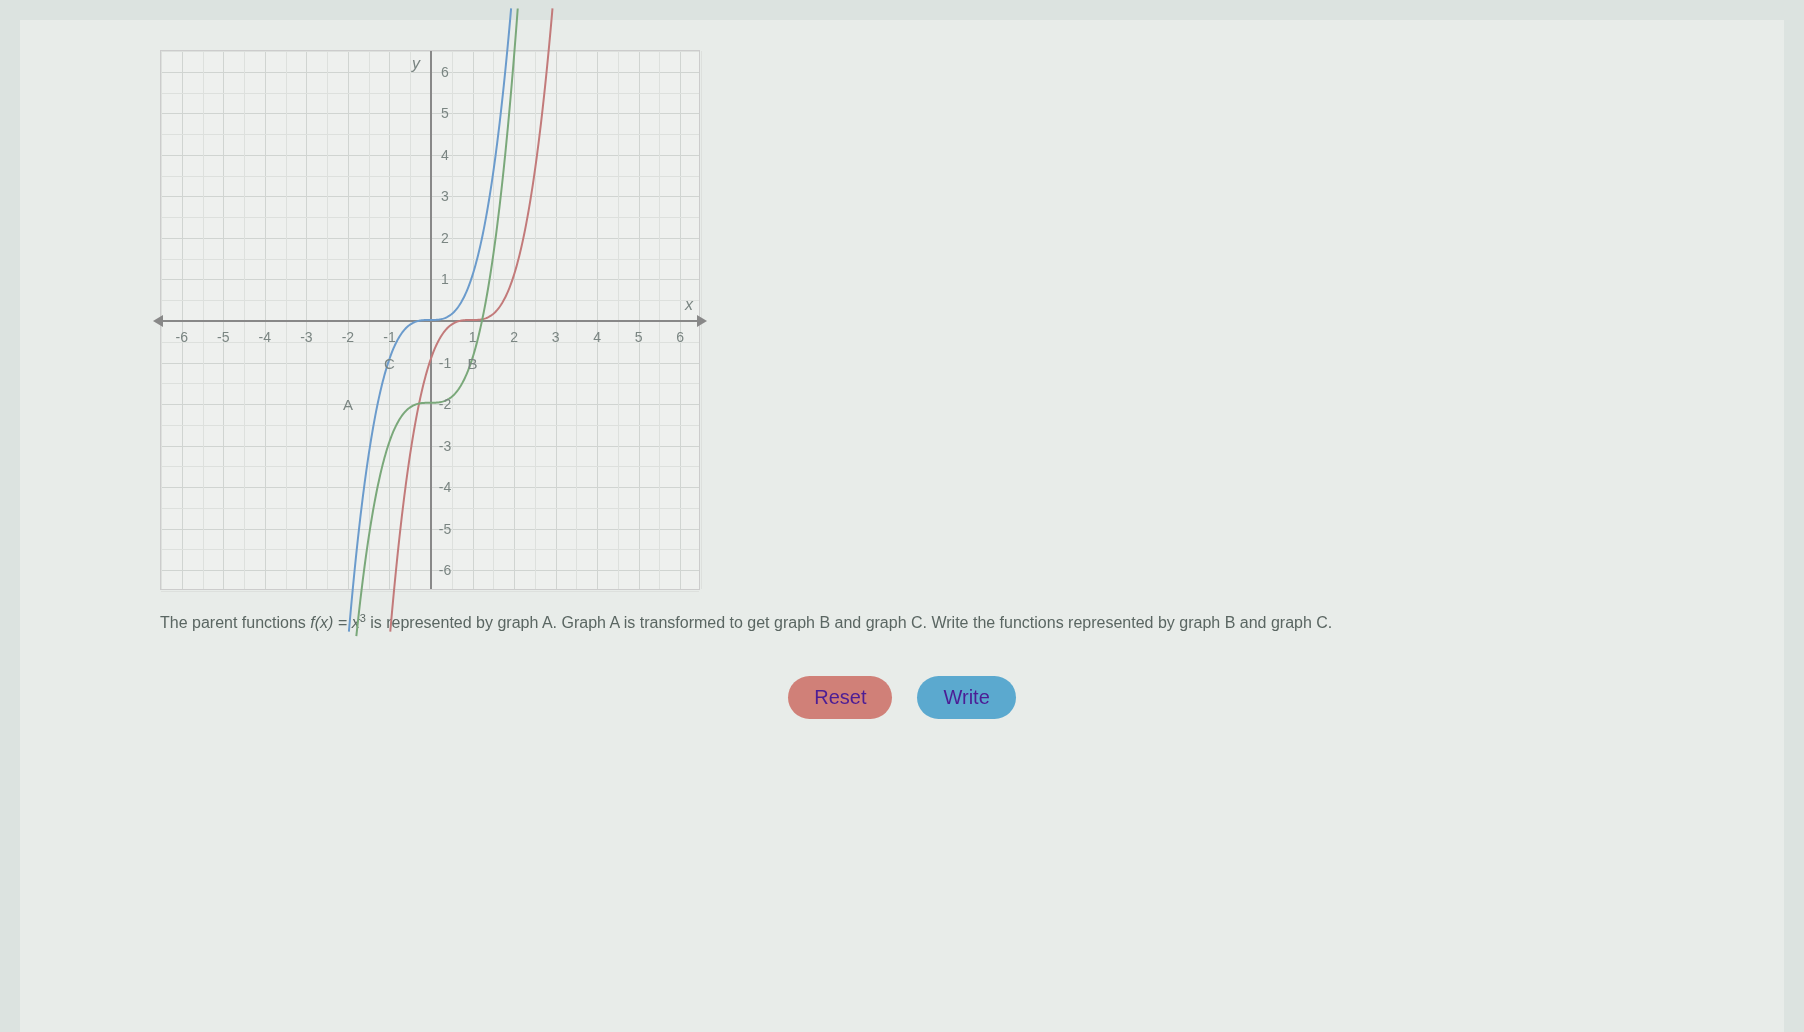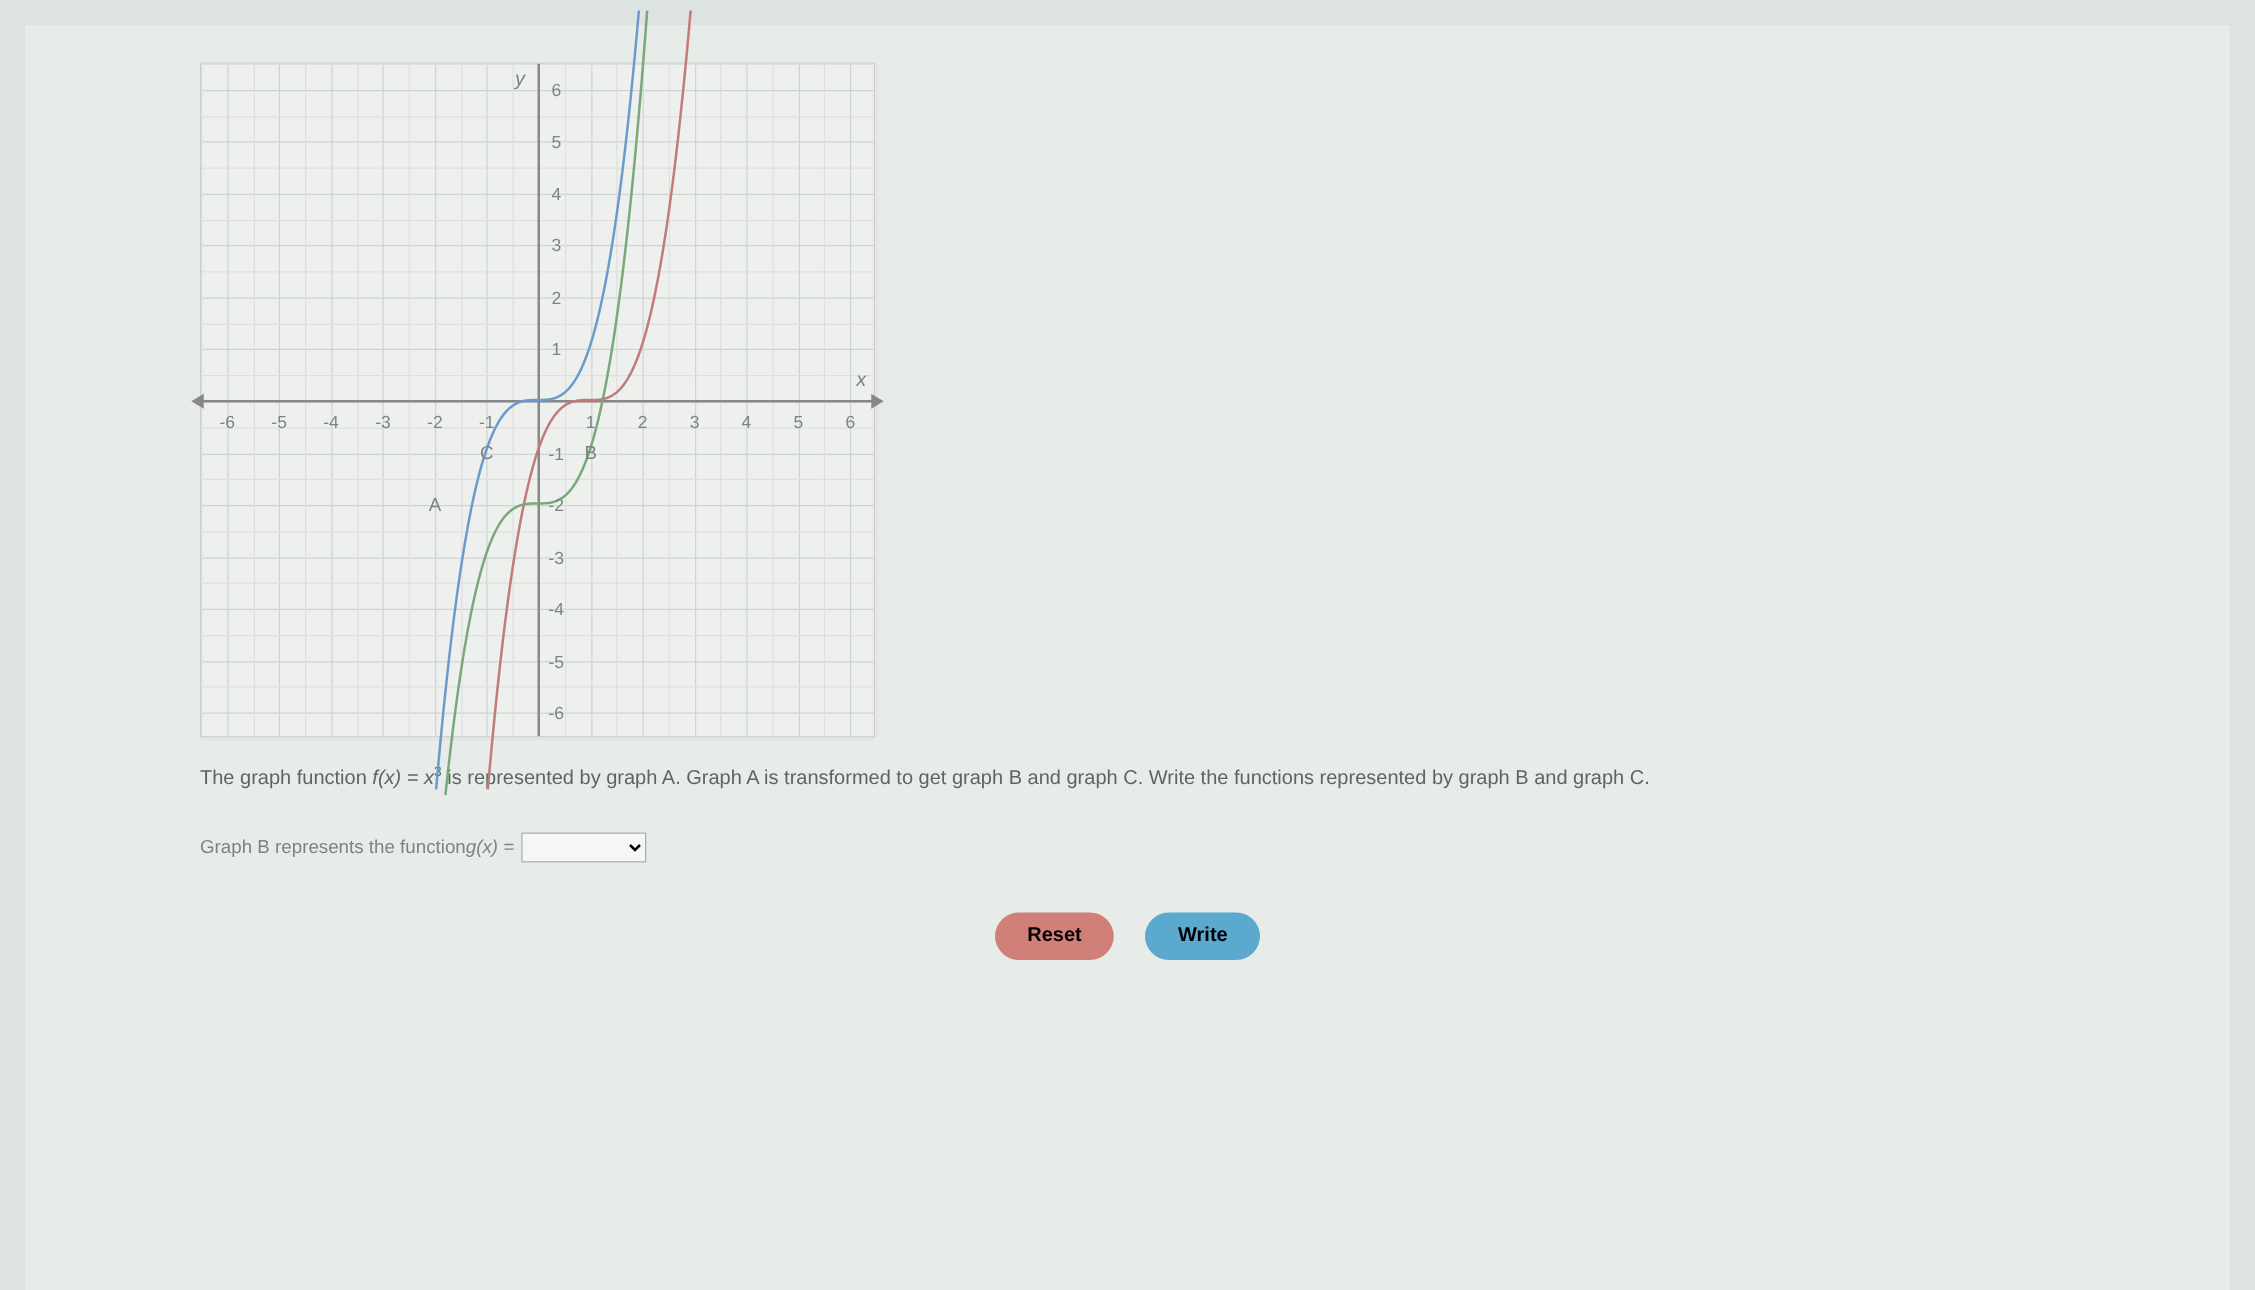--- a/index.html
+++ b/index.html
@@ -108,23 +108,23 @@
     .button-row {
       display: flex;
       justify-content: center;
       gap: 25px;
       margin-top: 40px;
     }
     .btn {
       padding: 10px 26px;
       border-radius: 22px;
       border: none;
-      font-size: 16px;
-      font-weight: bold;
-      color: #000000;
+      font-size: 20px;
+      font-weight: normal;
+      color: #4c1d95;
       cursor: pointer;
     }
     .btn-reset { background: #d08078; }
     .btn-next { background: #5ba9cf; }
   </style>
 </head>
 <body>
 
 <div class="container">
 
@@ -225,27 +225,22 @@
         <span class="tick-label" style="left: 284px; top: 20.7692px;">6</span>
       </div>
     <div id="curve-labels">
         <span class="curve-label" style="left: 186.923px; top: 353.077px;">A</span>
         <span class="curve-label" style="left: 311.538px; top: 311.538px;">B</span>
         <span class="curve-label" style="left: 228.462px; top: 311.538px;">C</span>
       </div>
   </div>
 
   <p class="question-text">
-    <span>The graph function </span><span class="func">f(x) = x</span><sup>3</sup><span> is represented by graph A. Graph A is transformed to get graph B and graph C. Write the functions represented by graph B and graph C.</span>
+    <span>The parent functions </span><span class="func">f(x) = x</span><sup>3</sup><span> is represented by graph A. Graph A is transformed to get graph B and graph C. Write the functions represented by graph B and graph C.</span>
   </p>
 
-  <div class="answer-row">
-    <span>Graph B represents the function </span>
-    <span class="func">g(x) = </span>
-    <select></select>
-  </div>
 
   <div class="button-row">
     <button class="btn btn-reset">Reset</button>
     <button class="btn btn-next">Write</button>
   </div>
 
 </div>
 
 </body></html>

